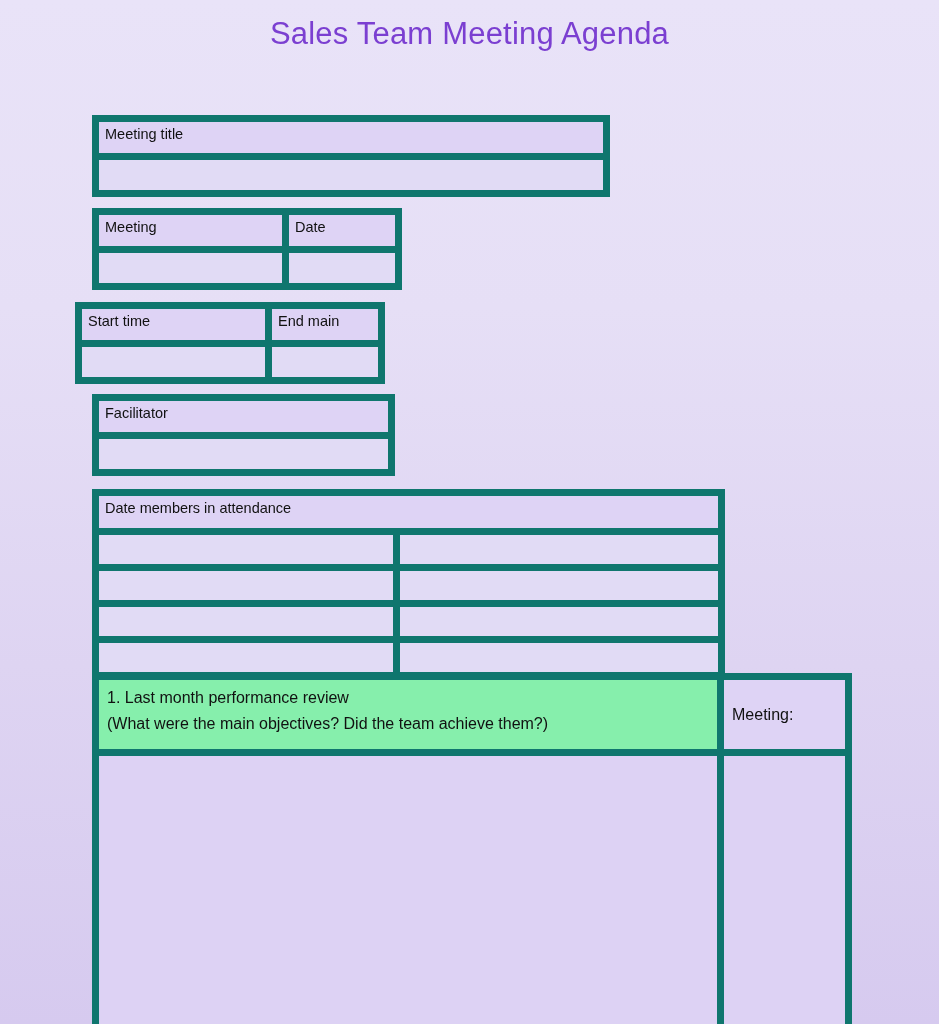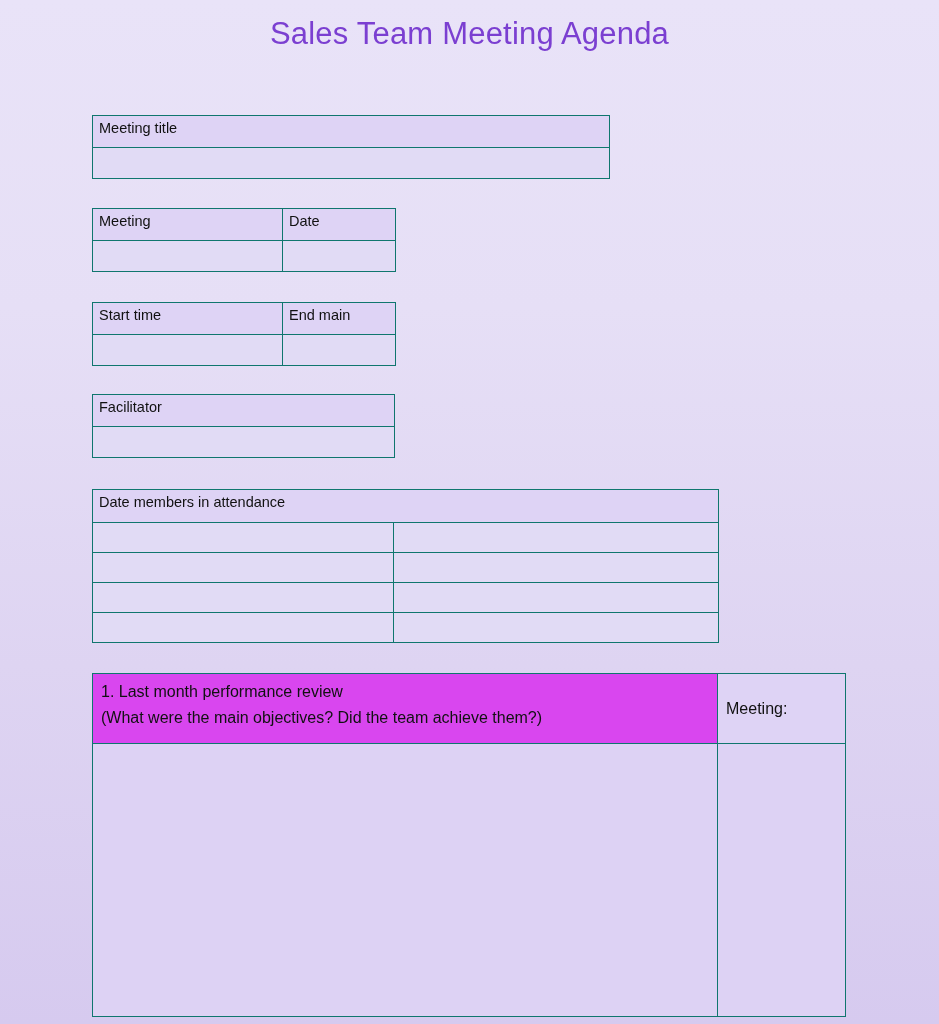--- a/index.html
+++ b/index.html
@@ -35,21 +35,21 @@
   }
 
   
   .ftable {
     position: absolute;
     border-collapse: collapse;
     table-layout: fixed;
     background: transparent;
   }
   .ftable td {
-    border: 1px solid #0f766e;
+    border: 7px solid #0f766e;
     padding: 0;
     vertical-align: top;
     background: #ddd2f4;
   }
   .ftable td.hdr {
     background: #ded3f5;
     padding: 4px 6px 5px 6px;
     font-size: 14.5px;
     line-height: 17px;
     color: #111111;
@@ -63,38 +63,38 @@
   #meeting-title-table { left: 92px; top: 115px; width: 518px; }
   #meeting-title-table td.hdr { height: 22px; }
   #meeting-title-table td.inputcell { height: 30px; }
 
   
   #location-date-table { left: 92px; top: 208px; width: 303px; }
   #location-date-table td.hdr { height: 22px; }
   #location-date-table td.inputcell { height: 30px; }
 
   
-  #time-table { left: 92px; top: 302px; width: 303px; }
+  #time-table { left: 75px; top: 302px; width: 303px; }
   #time-table td.hdr { height: 22px; }
   #time-table td.inputcell { height: 30px; }
 
   
   #facilitator-table { left: 92px; top: 394px; width: 303px; }
   #facilitator-table td.hdr { height: 22px; }
   #facilitator-table td.inputcell { height: 30px; }
 
   
   #attendance-table { left: 92px; top: 489px; width: 626px; }
   #attendance-table td.hdr { height: 23px; }
   #attendance-table td.inputcell { height: 29px; }
 
   
   #agenda-item-1-table { left: 92px; top: 673px; width: 753px; }
   #agenda-item-1-table td.agenda-hdr {
-    background: #d946ef;
+    background: #86efac;
     padding: 5px 8px 6px 8px;
     font-size: 16px;
     line-height: 26px;
     vertical-align: top;
     height: 58px;
   }
   #agenda-item-1-table td.duration-hdr {
     background: #ded3f5;
     padding: 0 0 0 8px;
     font-size: 16px;

